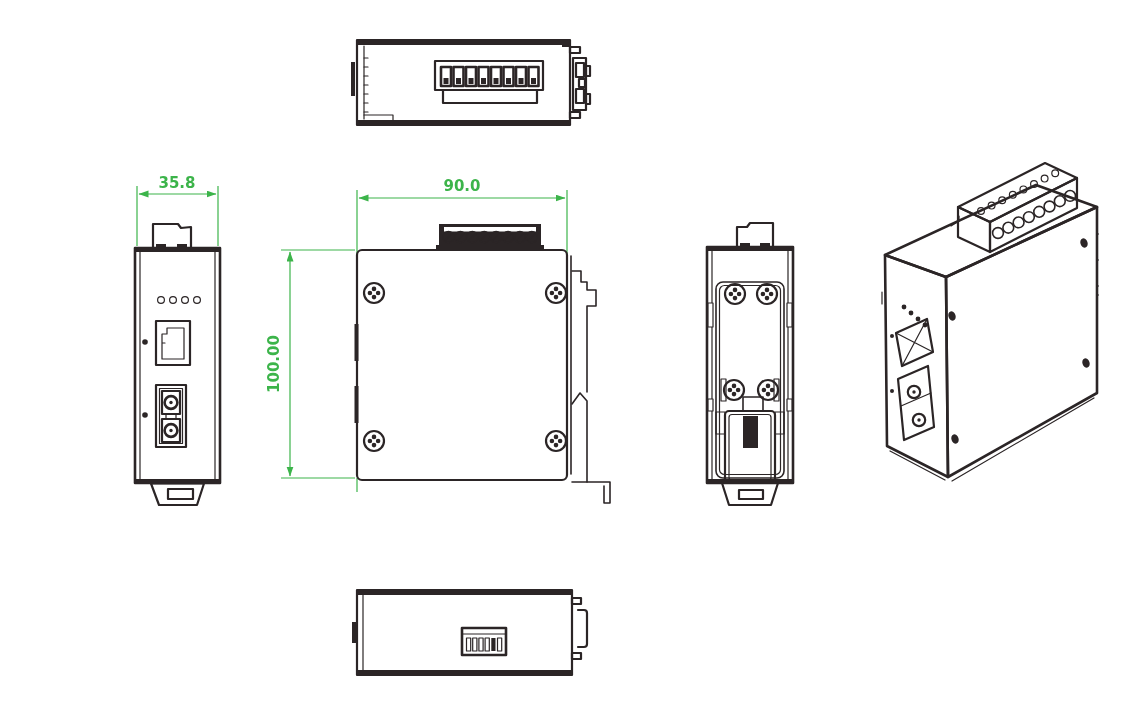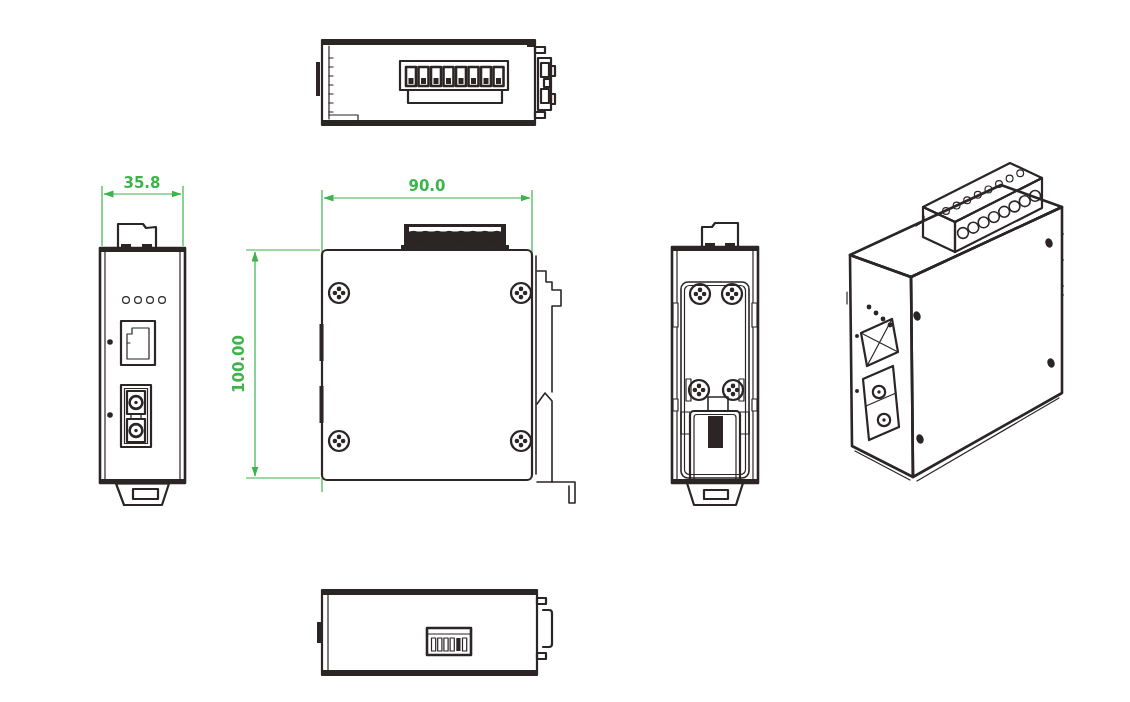--- a/index.html
+++ b/index.html
@@ -1,17 +1,17 @@
 <!DOCTYPE html>
 <html style="--background: #ffffff; --line: #2b2526; --dimension_green: #3cb44a;"><head>
 <meta charset="utf-8">
 <style>
   html,body{margin:0;padding:0;background:#ffffff;}
   .canvas{position:relative;width:1064px;height:702px;background:var(--background,#fff);overflow:hidden;
-          font-family:"DejaVu Sans",sans-serif;}
+          font-family:"DejaVu Sans",sans-serif;padding-left:35px;}
   svg{display:block;}
   .ln{stroke:var(--line,#2b2526);fill:none;stroke-linejoin:round;stroke-linecap:round;stroke-width:1.6;}
   .w1{stroke-width:1.2;} .w2{stroke-width:2.2;} .w25{stroke-width:2.6;}
   .fw{fill:#ffffff;} 
   .fl{fill:var(--line,#2b2526);stroke:none;}
   .dim{stroke:var(--dimension_green,#3cb44a);fill:none;stroke-width:1.2;}
   .dimtxt{fill:var(--dimension_green,#3cb44a);font:600 15px "DejaVu Sans",sans-serif;}
 </style>
 </head>
 <body>

